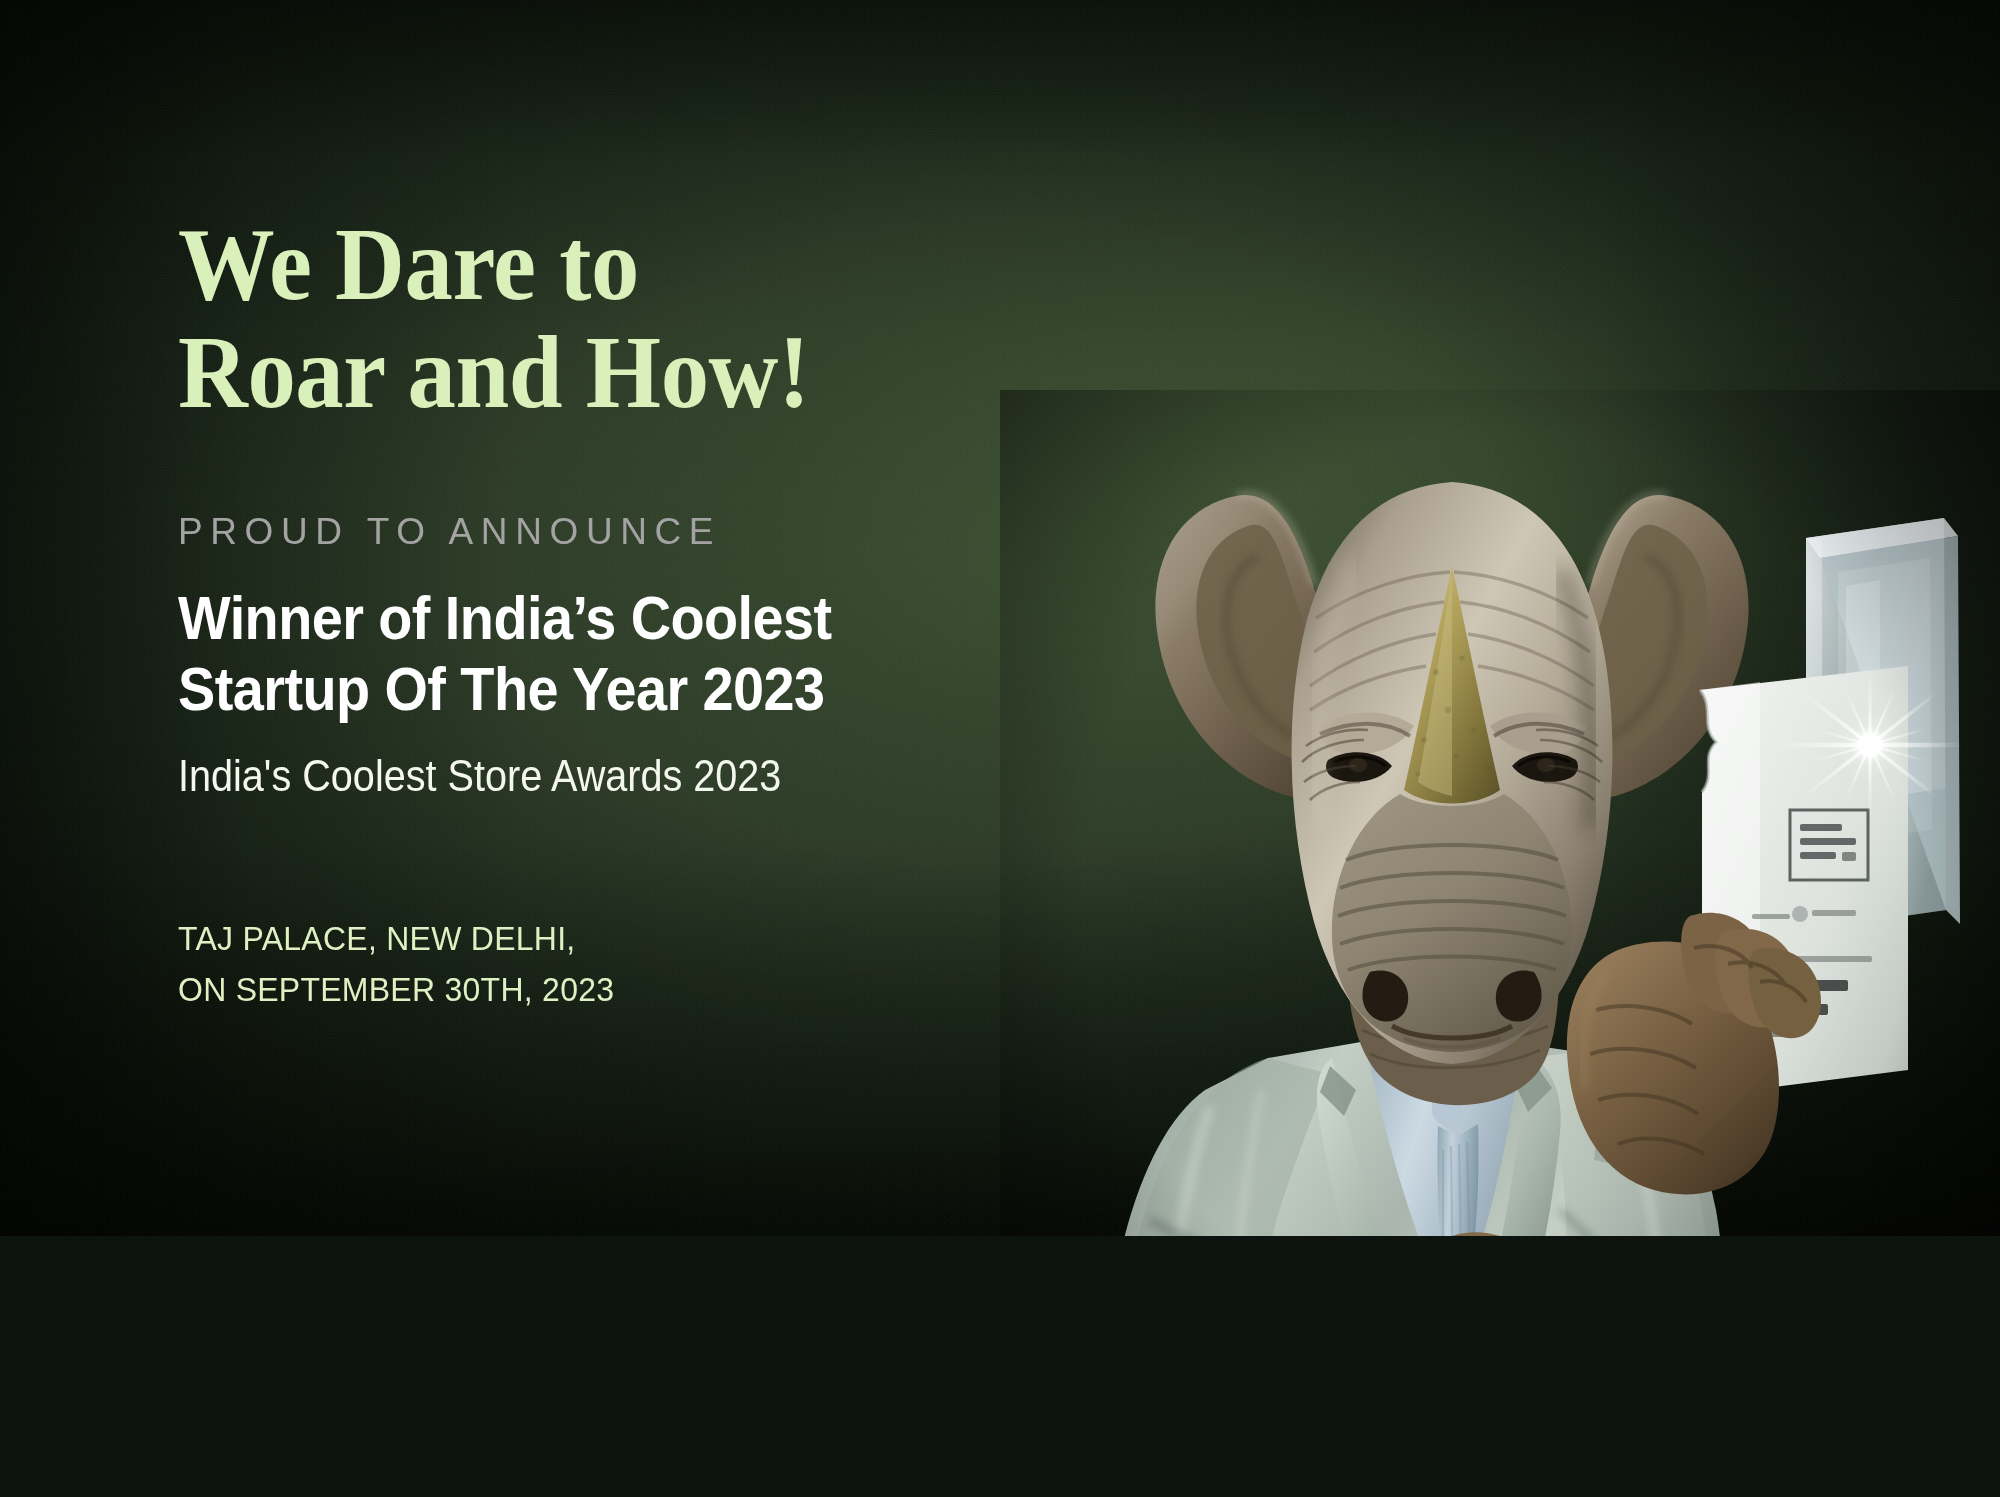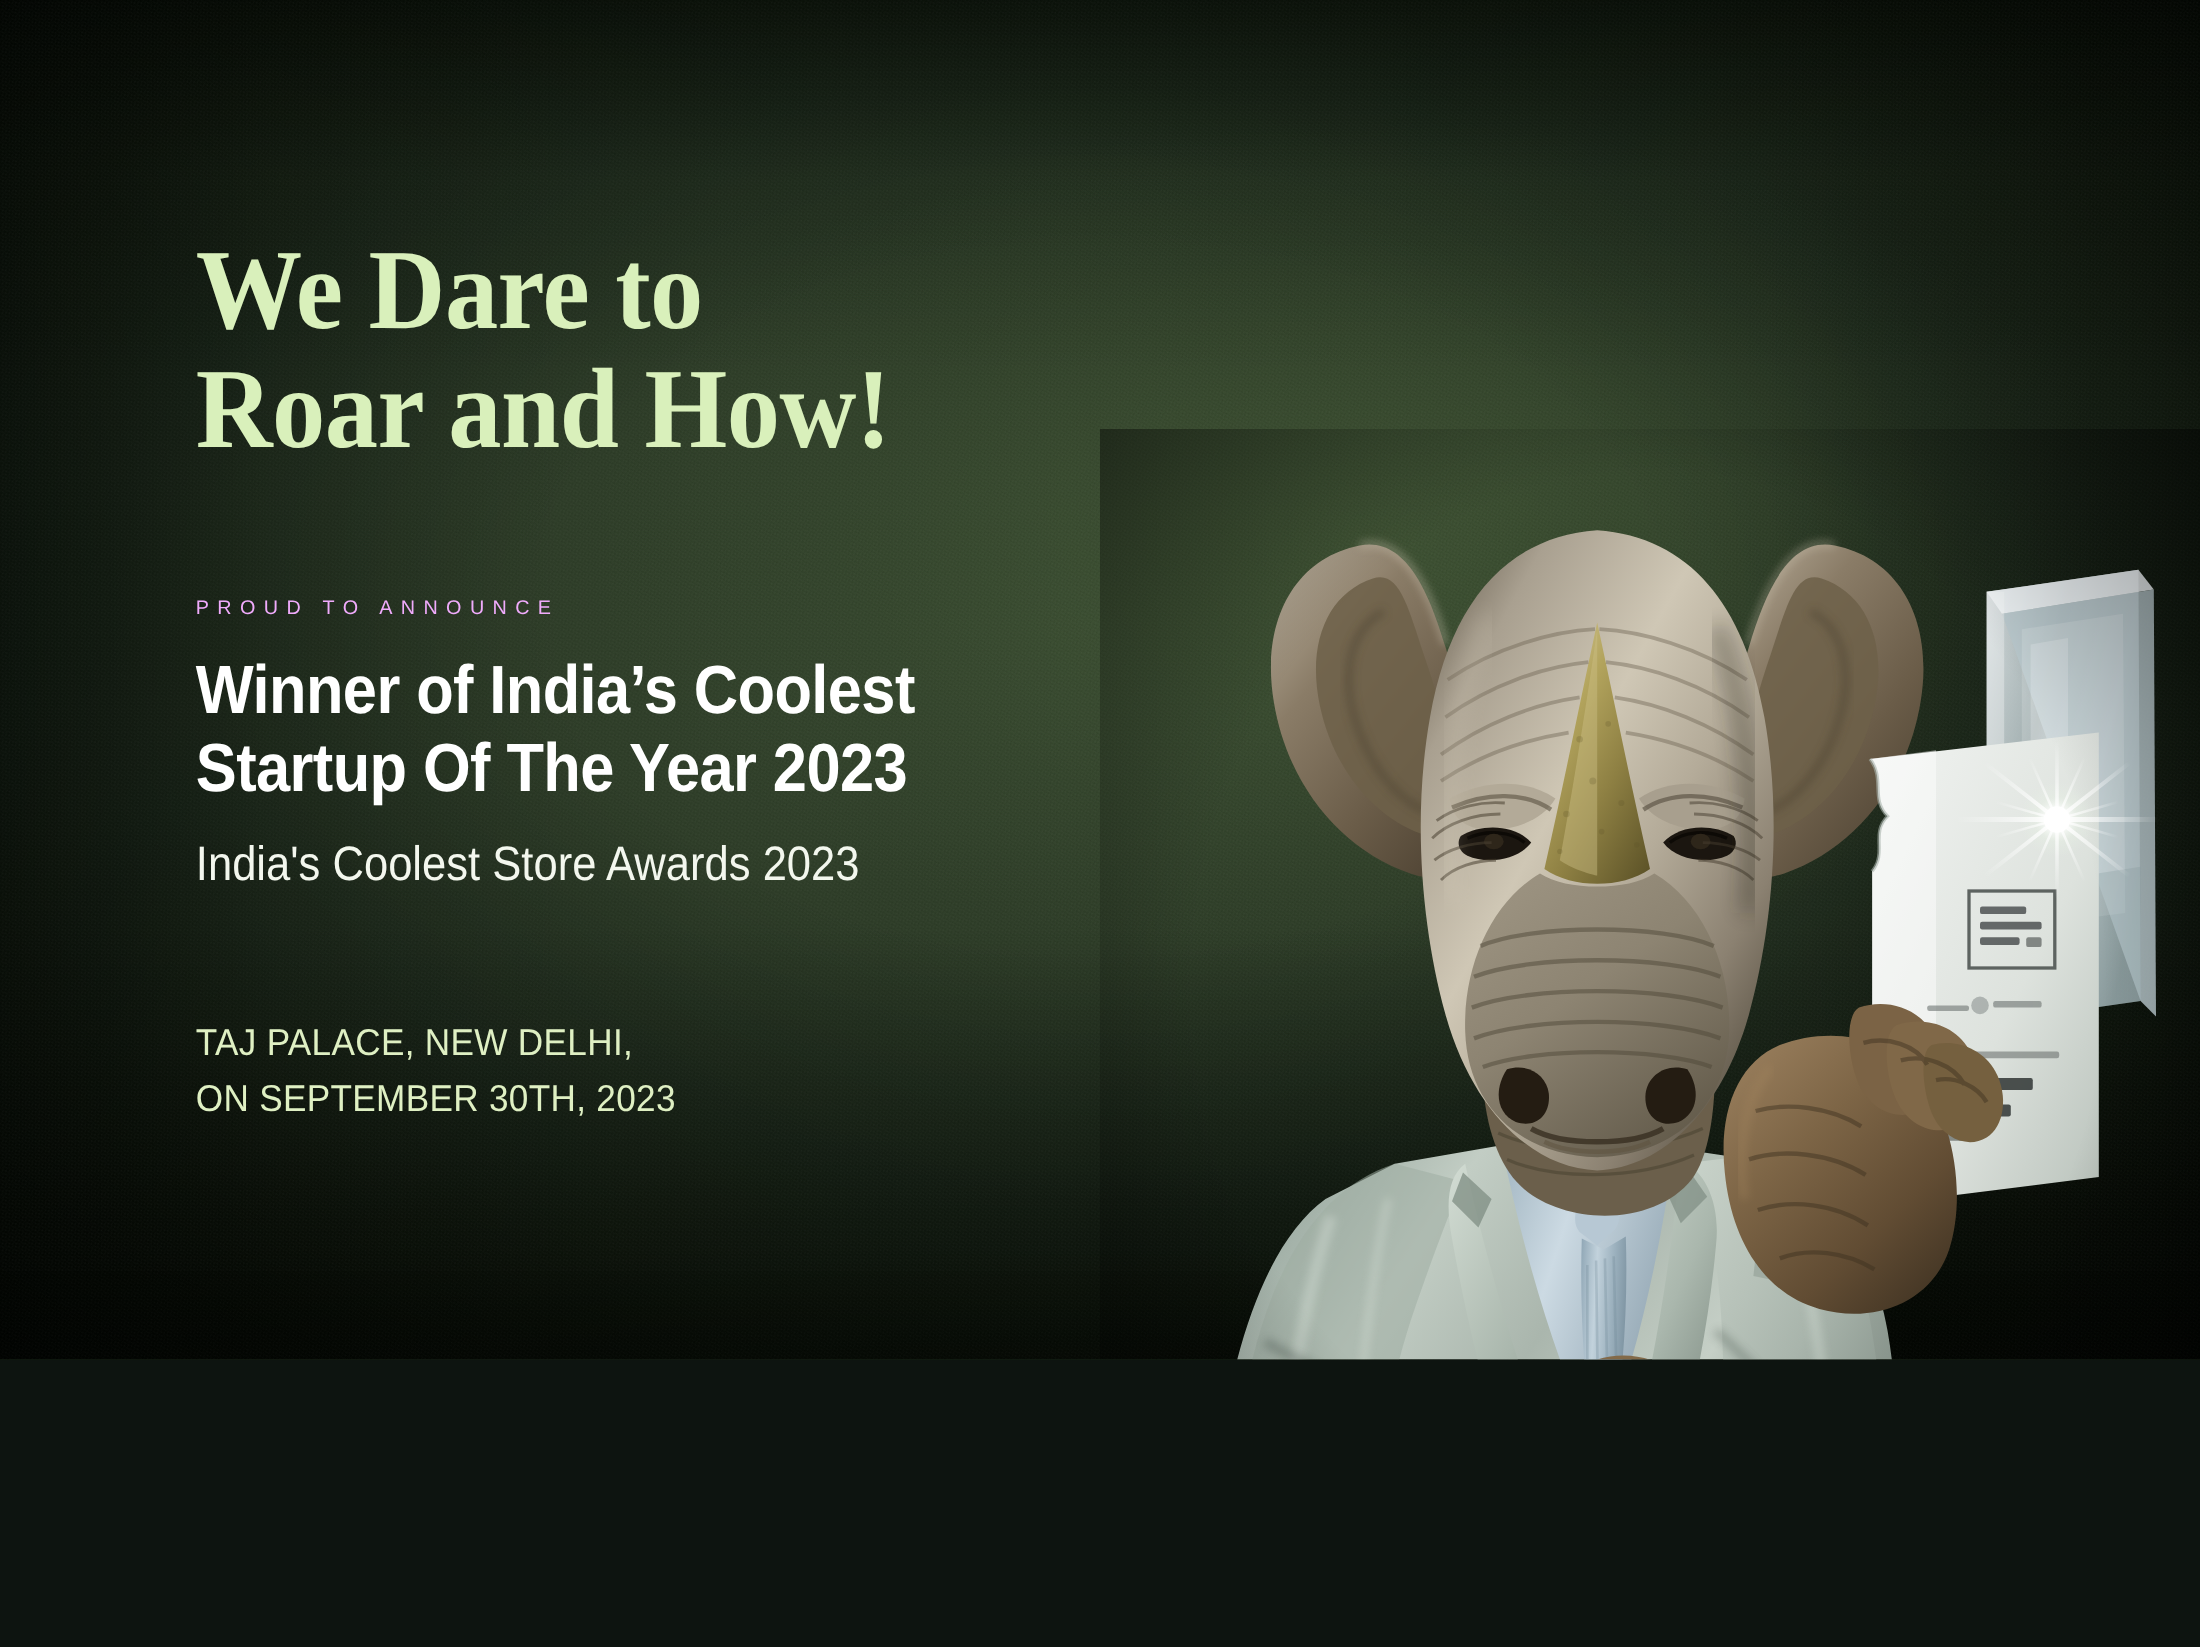--- a/index.html
+++ b/index.html
@@ -89,26 +89,26 @@
     line-height: 1.04;
     letter-spacing: -0.5px;
     color: #d9f0bb;
     margin: 0;
     white-space: pre-line;
     transform: scaleX(0.93);
     transform-origin: left center;
   }
 
   .eyebrow {
-    margin-top: 116px;
+    margin-top: 85px;
     font-family: "Liberation Sans", sans-serif;
     font-weight: 400;
-    font-size: 18px;
+    font-size: 37px;
     letter-spacing: 7.6px;
-    color: #f0abfc;
+    color: #a3a3a3;
     text-transform: uppercase;
   }
 
   .award-title {
     margin-top: 30px;
     font-family: "Liberation Sans", sans-serif;
     font-weight: 700;
     font-size: 62px;
     line-height: 1.14;
     letter-spacing: -0.6px;

